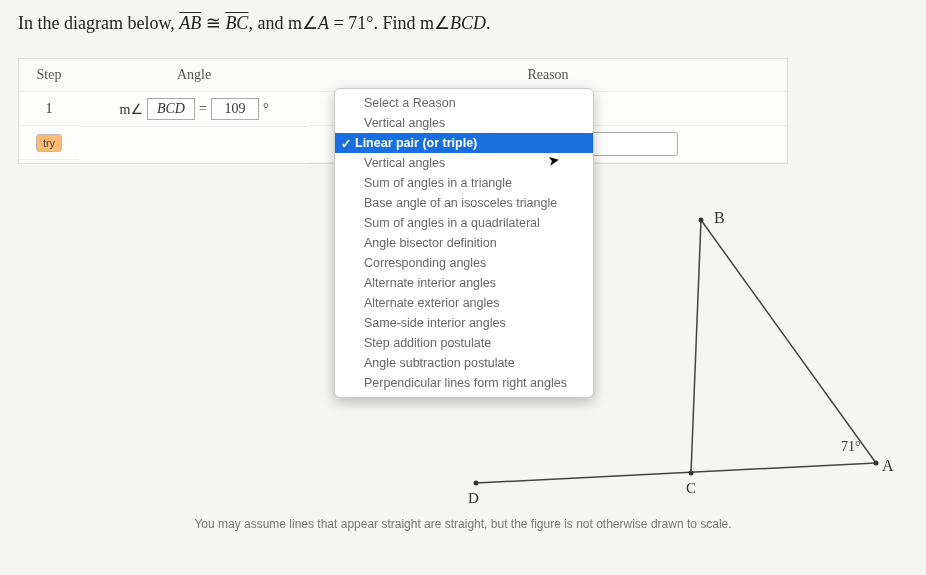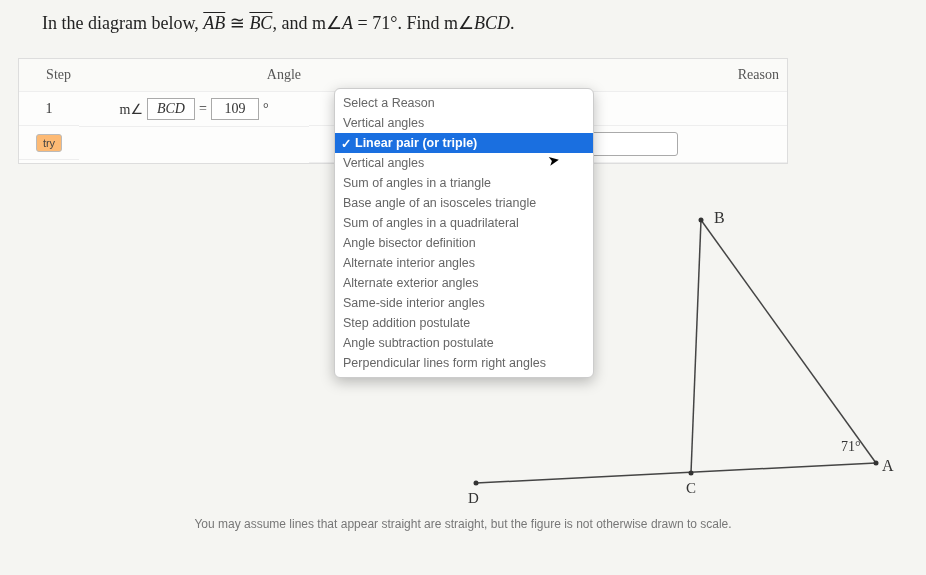--- a/index.html
+++ b/index.html
@@ -9,34 +9,33 @@
       font-family: Georgia, serif;
       background: #f5f5f2;
       color: #333;
       position: relative;
       padding: 12px 18px;
     }
     .problem-text {
       font-size: 18px;
       color: #222;
       margin-bottom: 24px;
-      margin-left: 24px;
     }
     .overline { text-decoration: overline; font-style: italic; }
     .table-area {
       display: flex;
       border: 1px solid #ddd;
       background: #fdfdfc;
       width: 770px;
     }
     .col-step { width: 60px; }
     .col-angle { width: 230px; }
     .col-reason { flex: 1; }
     .th {
-      text-align: right;
+      text-align: center;
       padding: 8px;
       border-bottom: 1px solid #eee;
       font-size: 14px;
       color: #555;
       background: #fafaf8;
     }
     .td {
       padding: 6px 8px;
       border-bottom: 1px solid #eee;
       font-size: 14px;
@@ -73,21 +72,21 @@
       top: 88px;
       width: 260px;
       background: #fff;
       border: 1px solid #ccc;
       border-radius: 6px;
       box-shadow: 0 4px 14px rgba(0,0,0,0.25);
       z-index: 10;
       padding: 4px 0;
     }
     .dd-item {
-      padding: 3px 8px;
+      padding: 3px 29px;
       font-size: 12.5px;
       color: #666;
       font-family: Arial, sans-serif;
       cursor: pointer;
       white-space: nowrap;
     }
     .dd-item.selected {
       background: #1a6fe0;
       color: #fff;
       font-weight: bold;
@@ -170,20 +169,21 @@
 
 <div class="dropdown" id="dropdown">
     <div class="dd-item">Select a Reason</div>
     <div class="dd-item">Vertical angles</div>
     <div class="dd-item selected">Linear pair (or triple)</div>
     <div class="dd-item">Vertical angles</div>
     <div class="dd-item">Sum of angles in a triangle</div>
     <div class="dd-item">Base angle of an isosceles triangle</div>
     <div class="dd-item">Sum of angles in a quadrilateral</div>
     <div class="dd-item">Angle bisector definition</div>
+    <div class="dd-item">Corresponding angles</div>
     <div class="dd-item">Alternate interior angles</div>
     <div class="dd-item">Alternate exterior angles</div>
     <div class="dd-item">Same-side interior angles</div>
     <div class="dd-item">Step addition postulate</div>
     <div class="dd-item">Angle subtraction postulate</div>
     <div class="dd-item">Perpendicular lines form right angles</div>
   </div>
 <div class="cursor">➤</div>
 
 <svg class="diagram" viewBox="0 0 460 310">

